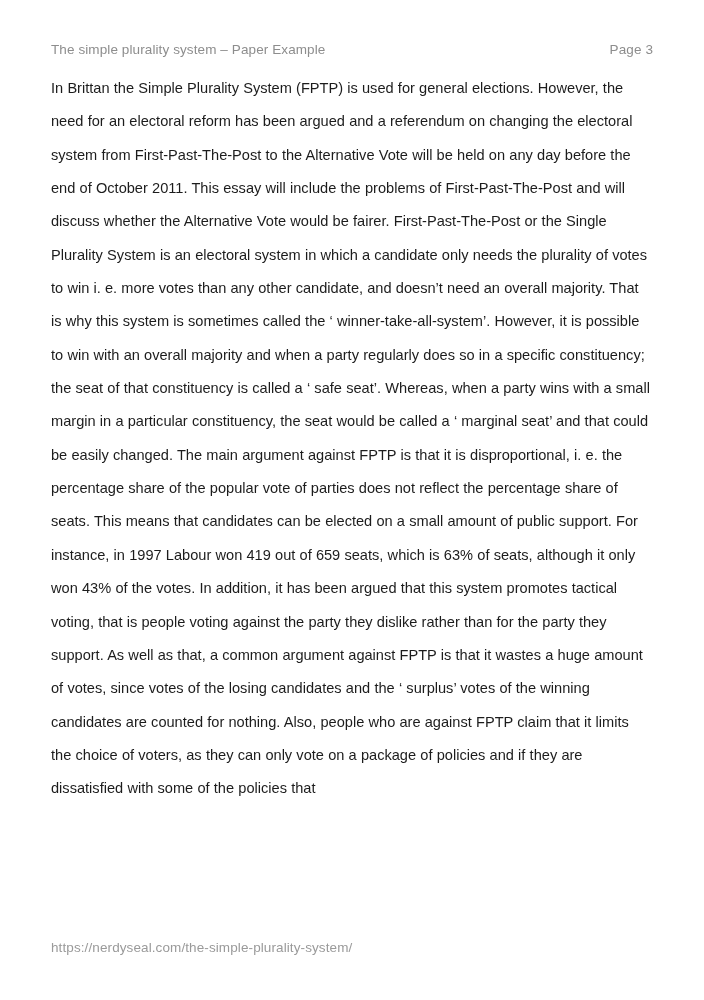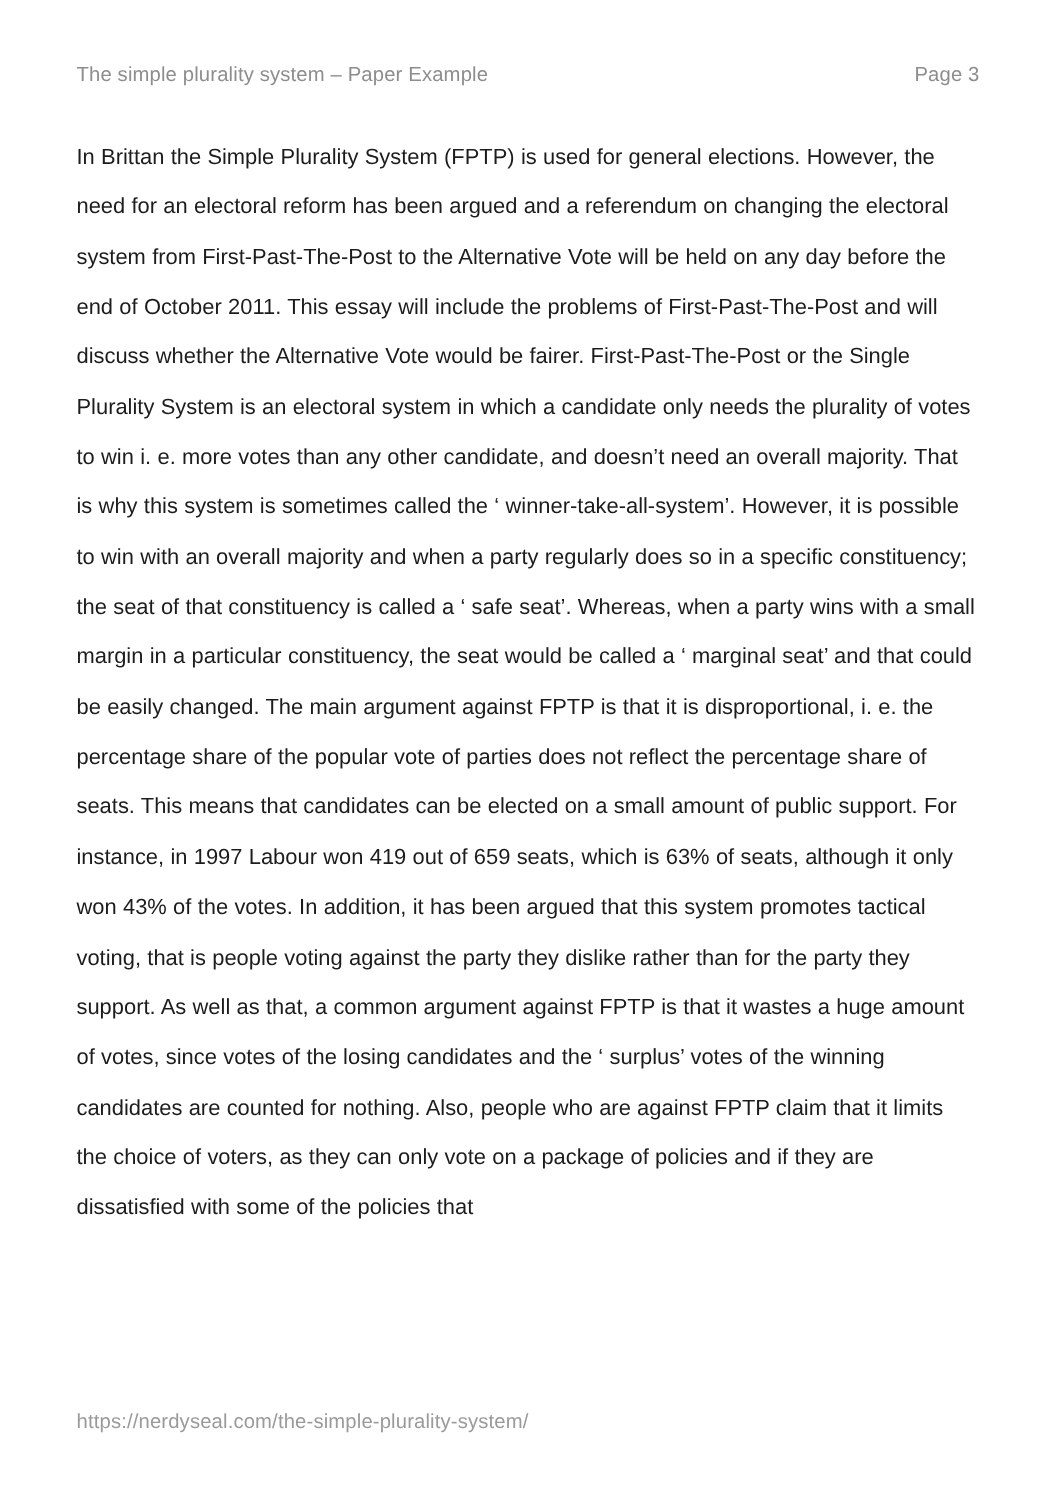--- a/index.html
+++ b/index.html
@@ -37,21 +37,21 @@
   .page-header .header-title {
     font-size: 13.5px;
     color: #8d8d8d;
     text-align: right;
   }
   .page-header .header-page-number {
     font-size: 13.5px;
     color: #8d8d8d;
   }
   .article-body {
-    margin-top: 30px;
+    margin-top: 13px;
     font-size: 14.6px;
     line-height: 33.35px;
     color: #1c1c1c;
     text-align: left;
     word-spacing: 0.15px;
   }
   .article-body p {
     margin: 0;
   }
   .page-footer {

